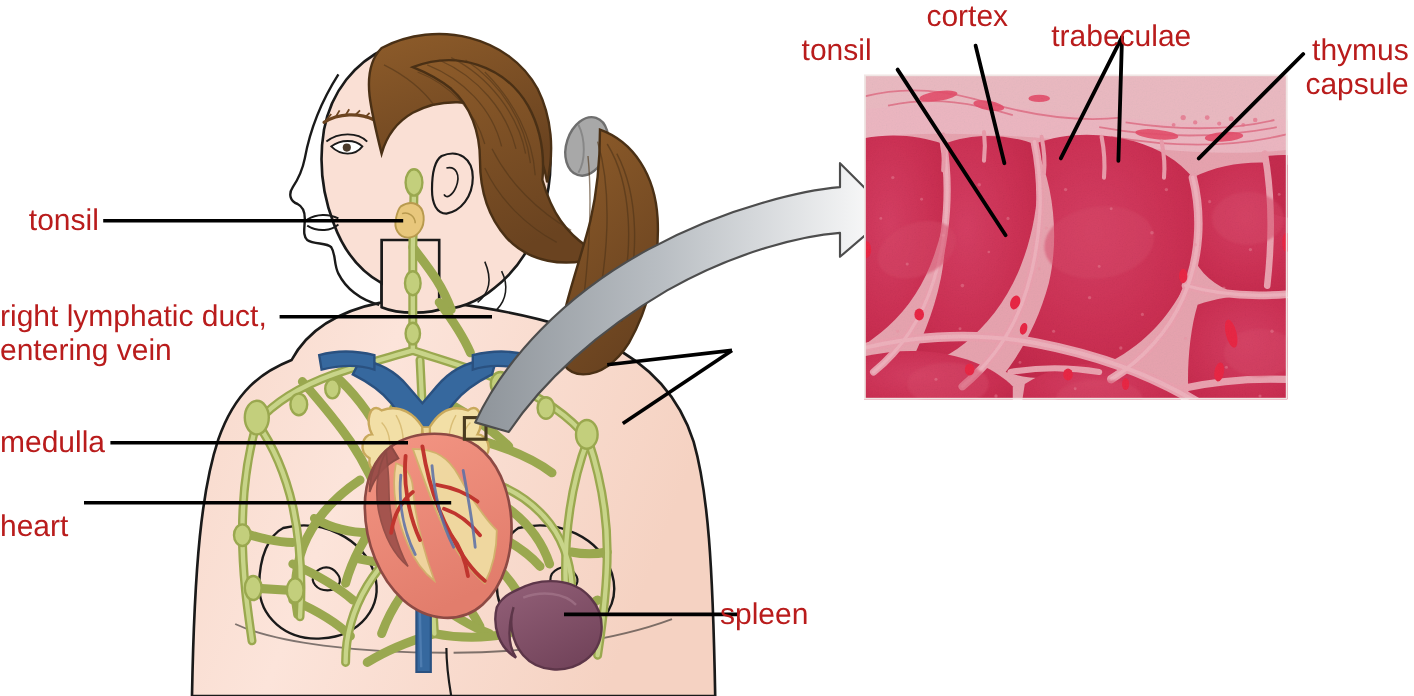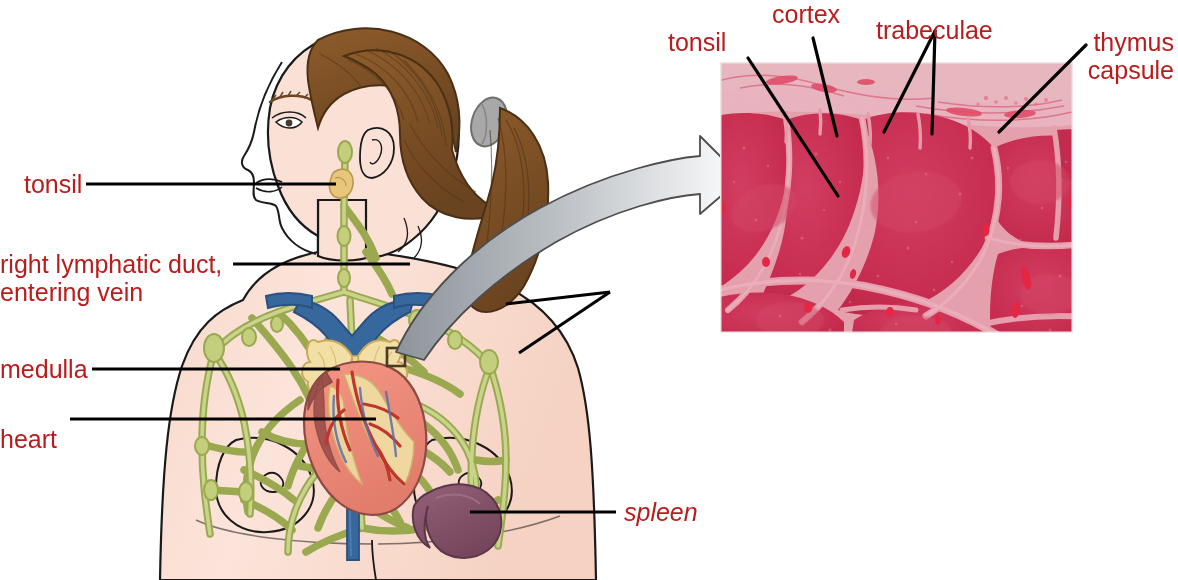--- a/index.html
+++ b/index.html
@@ -494,21 +494,21 @@
   <div class="lbl" style="left:0px;top:170px;padding-left:24px;">tonsil</div>
 
   <div class="lbl" style="left:0px;top:250px;">right lymphatic duct,
 entering vein</div>
 
   <div class="lbl" style="left:0px;top:355px;">medulla</div>
 
   <div class="lbl" style="left:0px;top:425px;">heart</div>
 
 
-  <div class="lbl" style="left:624px;top:498px;font-style:italic;">spleen</div>
+  <div class="lbl" style="left:600px;top:498px;">spleen</div>
 
   <div class="lbl" style="left:668px;top:28px;">tonsil</div>
 
   <div class="lbl" style="left:772px;top:0px;">cortex</div>
 
   <div class="lbl" style="left:876px;top:0px;margin-top:16px;">trabeculae</div>
 
   <div class="lbl r" style="right:4px;top:28px;">thymus
 capsule</div>
 

